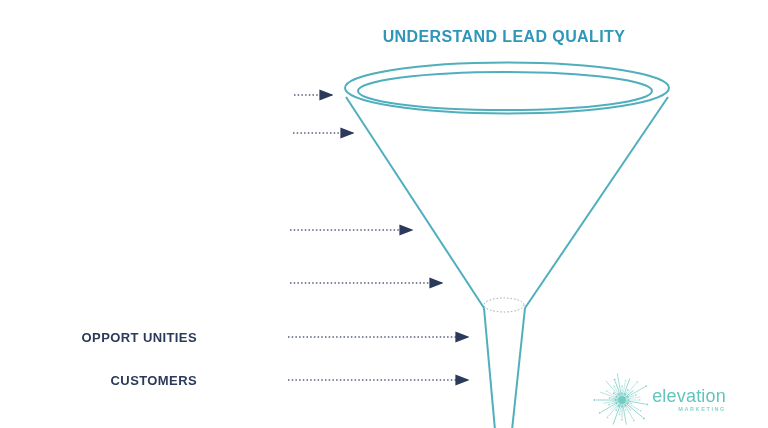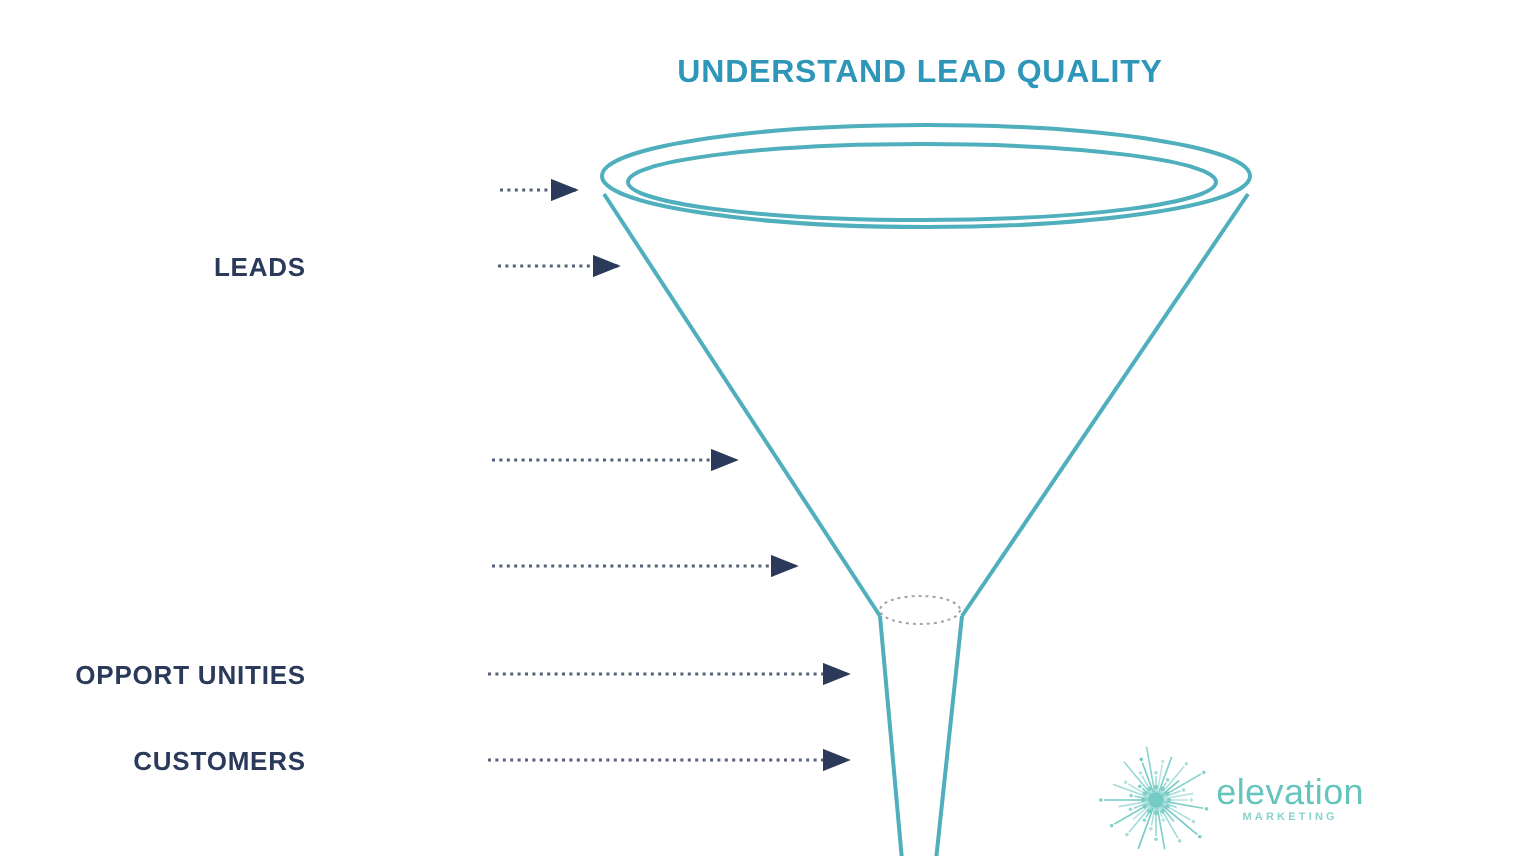--- a/index.html
+++ b/index.html
@@ -2,20 +2,21 @@
 <html style="--accent: #2E96B8; --navy: #2B3A5A; --logo-teal: #64C5BE;"><head>
 <meta charset="utf-8">
 <style>
   html,body{margin:0;padding:0;background:#fff;}
   .canvas{
     position:relative;
     width:684px;height:428px;
     background:#ffffff;
     overflow:hidden;
     font-family:"Liberation Sans", sans-serif;
+    margin-left:44px;
   }
   .page-title{
     position:absolute;
     left:310px;top:28px;width:300px;
     margin:0;
     text-align:center;
     font-size:16px;
     font-weight:700;
     letter-spacing:0.4px;
     color:var(--accent,#2E96B8);
@@ -36,21 +37,21 @@
   .s0{top:88px;} .s1{top:126px;} .s2{top:223px;}
   .s3{top:276px;} .s4{top:330px;} .s5{top:373px;}
   .logo{
     position:absolute;
     right:0;bottom:-2px;
     display:flex;
     align-items:center;
   }
   .burst-svg{width:64px;height:62px;flex:0 0 auto;}
   .logo-text-col{
-    display:flex;flex-direction:column;align-items:center;
+    display:flex;flex-direction:column;align-items:flex-end;
     margin-left:-4px;padding-right:2px;
   }
   .logo-word{
     font-size:18px;
     font-weight:400;
     letter-spacing:0.2px;
     color:var(--logo-teal,#64C5BE);
     line-height:18px;
   }
   .logo-sub{
@@ -89,21 +90,20 @@
     <g stroke="#55617A" stroke-width="1.4" stroke-dasharray="1.5 2.2" fill="none">
       <line x1="250" y1="95" x2="288" y2="95" marker-end="url(#arrowhead)"></line>
       <line x1="249" y1="133" x2="309" y2="133" marker-end="url(#arrowhead)"></line>
       <line x1="246" y1="230" x2="368" y2="230" marker-end="url(#arrowhead)"></line>
       <line x1="246" y1="283" x2="398" y2="283" marker-end="url(#arrowhead)"></line>
       <line x1="244" y1="337" x2="424" y2="337" marker-end="url(#arrowhead)"></line>
       <line x1="244" y1="380" x2="424" y2="380" marker-end="url(#arrowhead)"></line>
     </g>
   </svg>
 
-  <div class="stage-label s1">LEADS</div>
   <div class="stage-label s4">OPPORT UNITIES</div>
   <div class="stage-label s5">CUSTOMERS</div>
 
   <div class="logo">
     <svg class="burst-svg" id="burst" viewBox="0 0 64 62" xmlns="http://www.w3.org/2000/svg">
         <line x1="34" y1="32" x2="46" y2="32" stroke="#64C5BE" stroke-width="0.8" opacity="0.45"></line>
         <circle cx="47.6" cy="32" r="0.9" fill="#64C5BE" opacity="0.45"></circle>
         <line x1="33.93923101204883" y1="32.69459271066772" x2="53.63538607229299" y2="36.16755626400633" stroke="#64C5BE" stroke-width="0.8" opacity="0.825"></line>
         <circle cx="55.21107847711252" cy="36.44539334827341" r="0.9" fill="#64C5BE" opacity="0.825"></circle>
         <line x1="33.758770483143635" y1="33.36808057330268" x2="40.336618828644994" y2="35.762221576582355" stroke="#64C5BE" stroke-width="0.8" opacity="0.675"></line>

